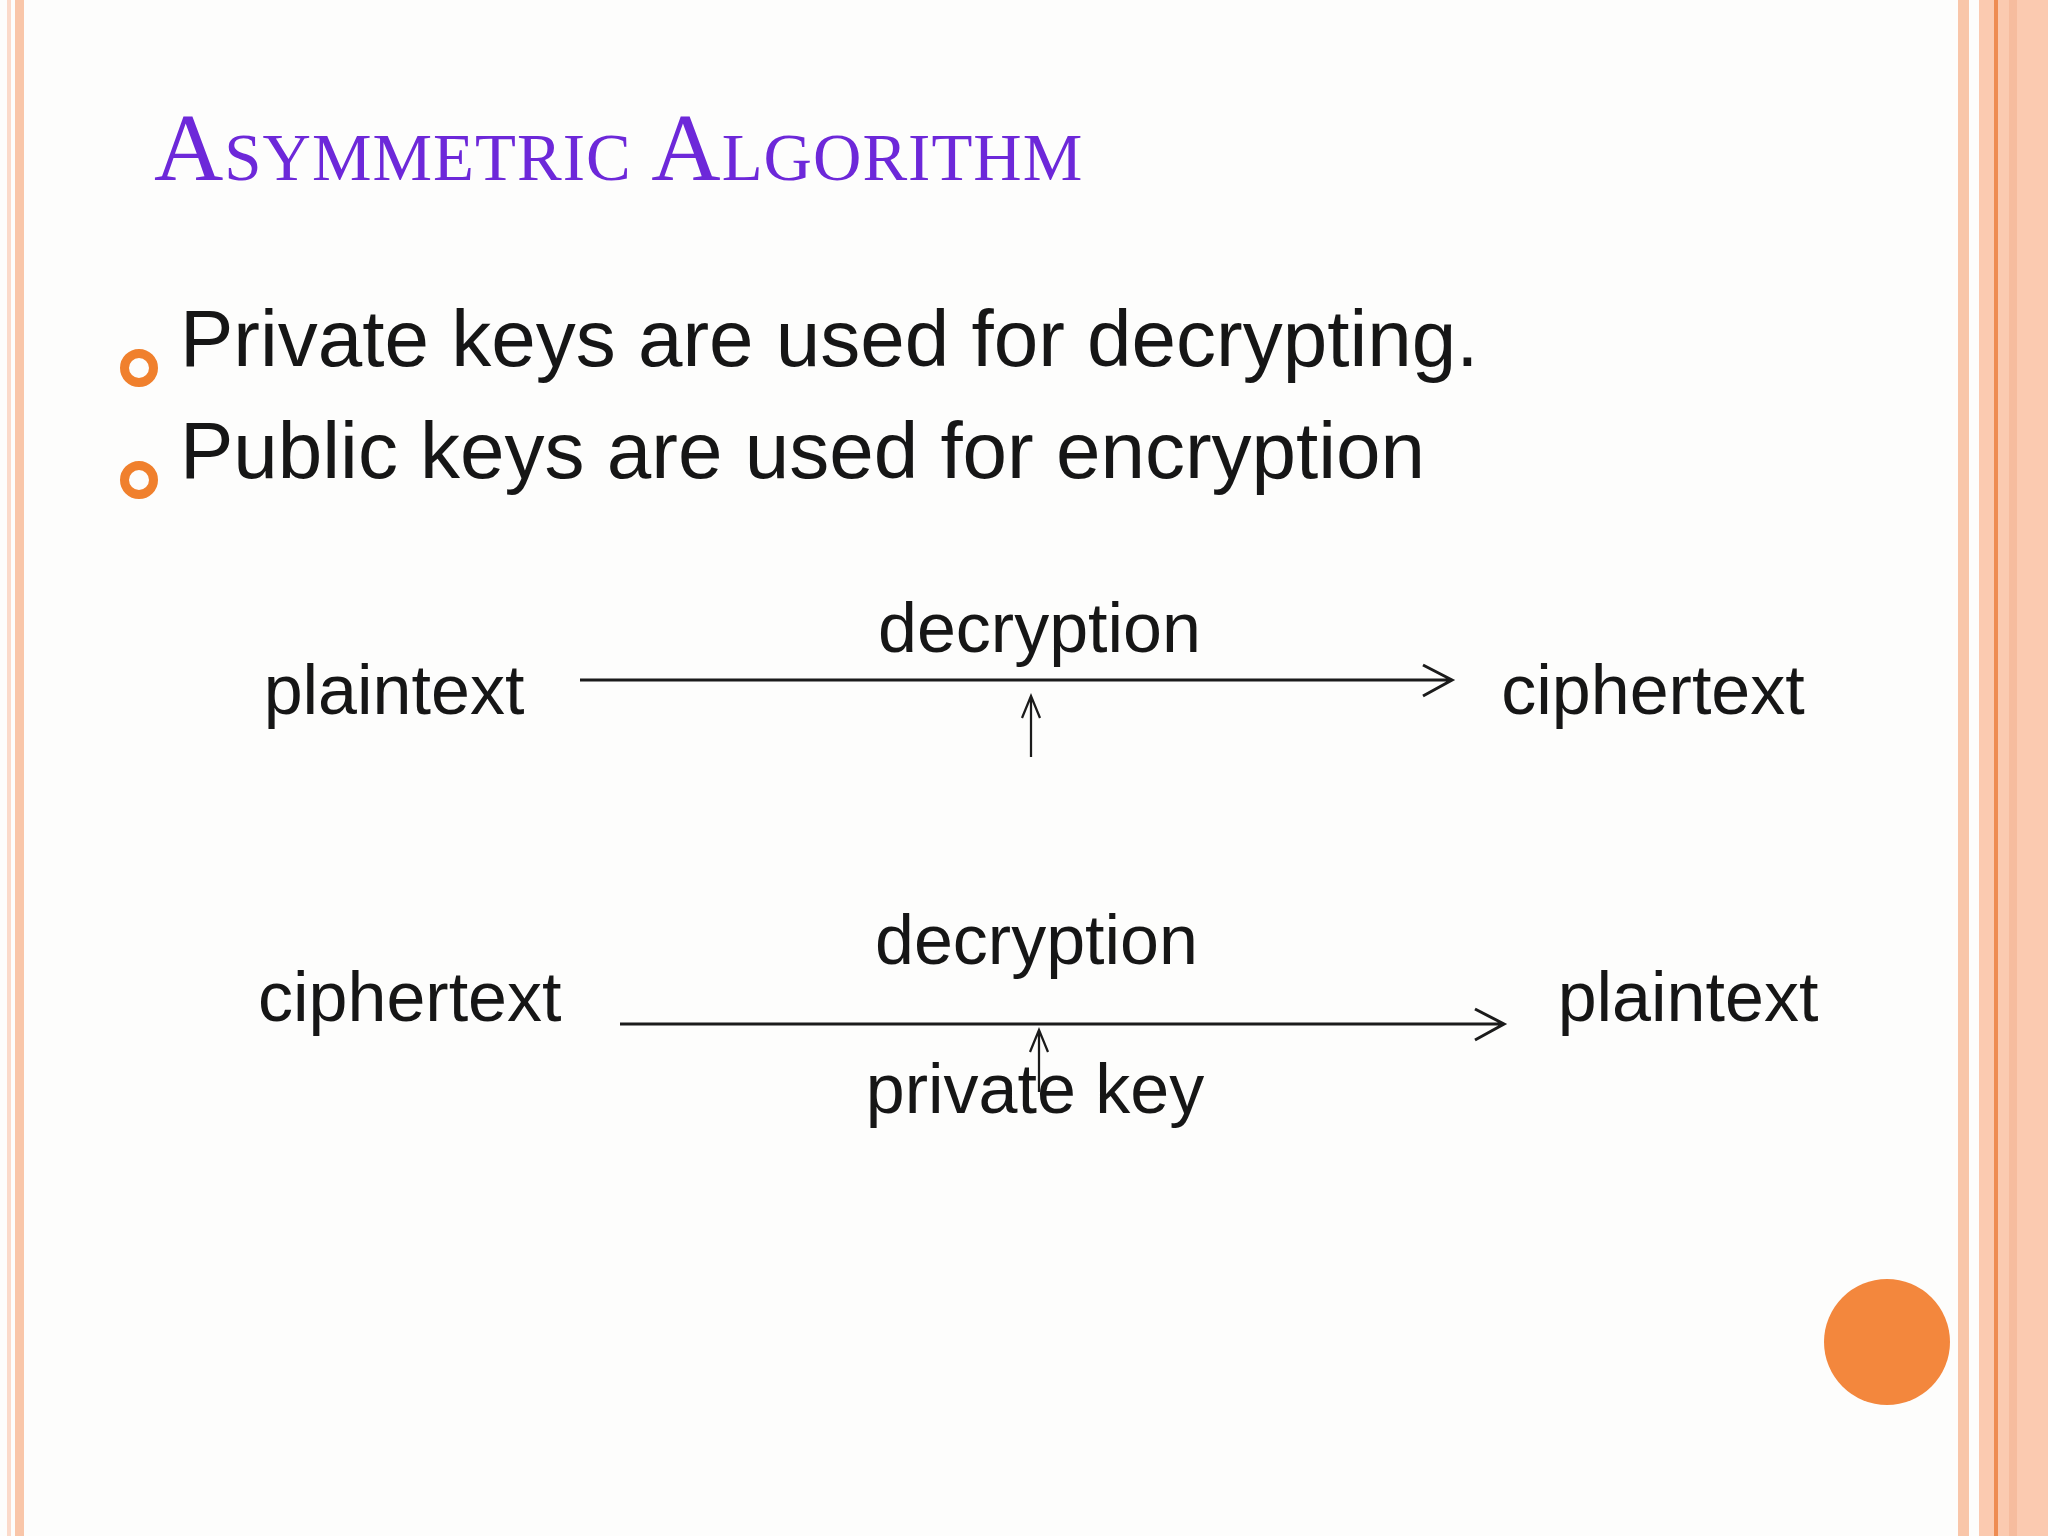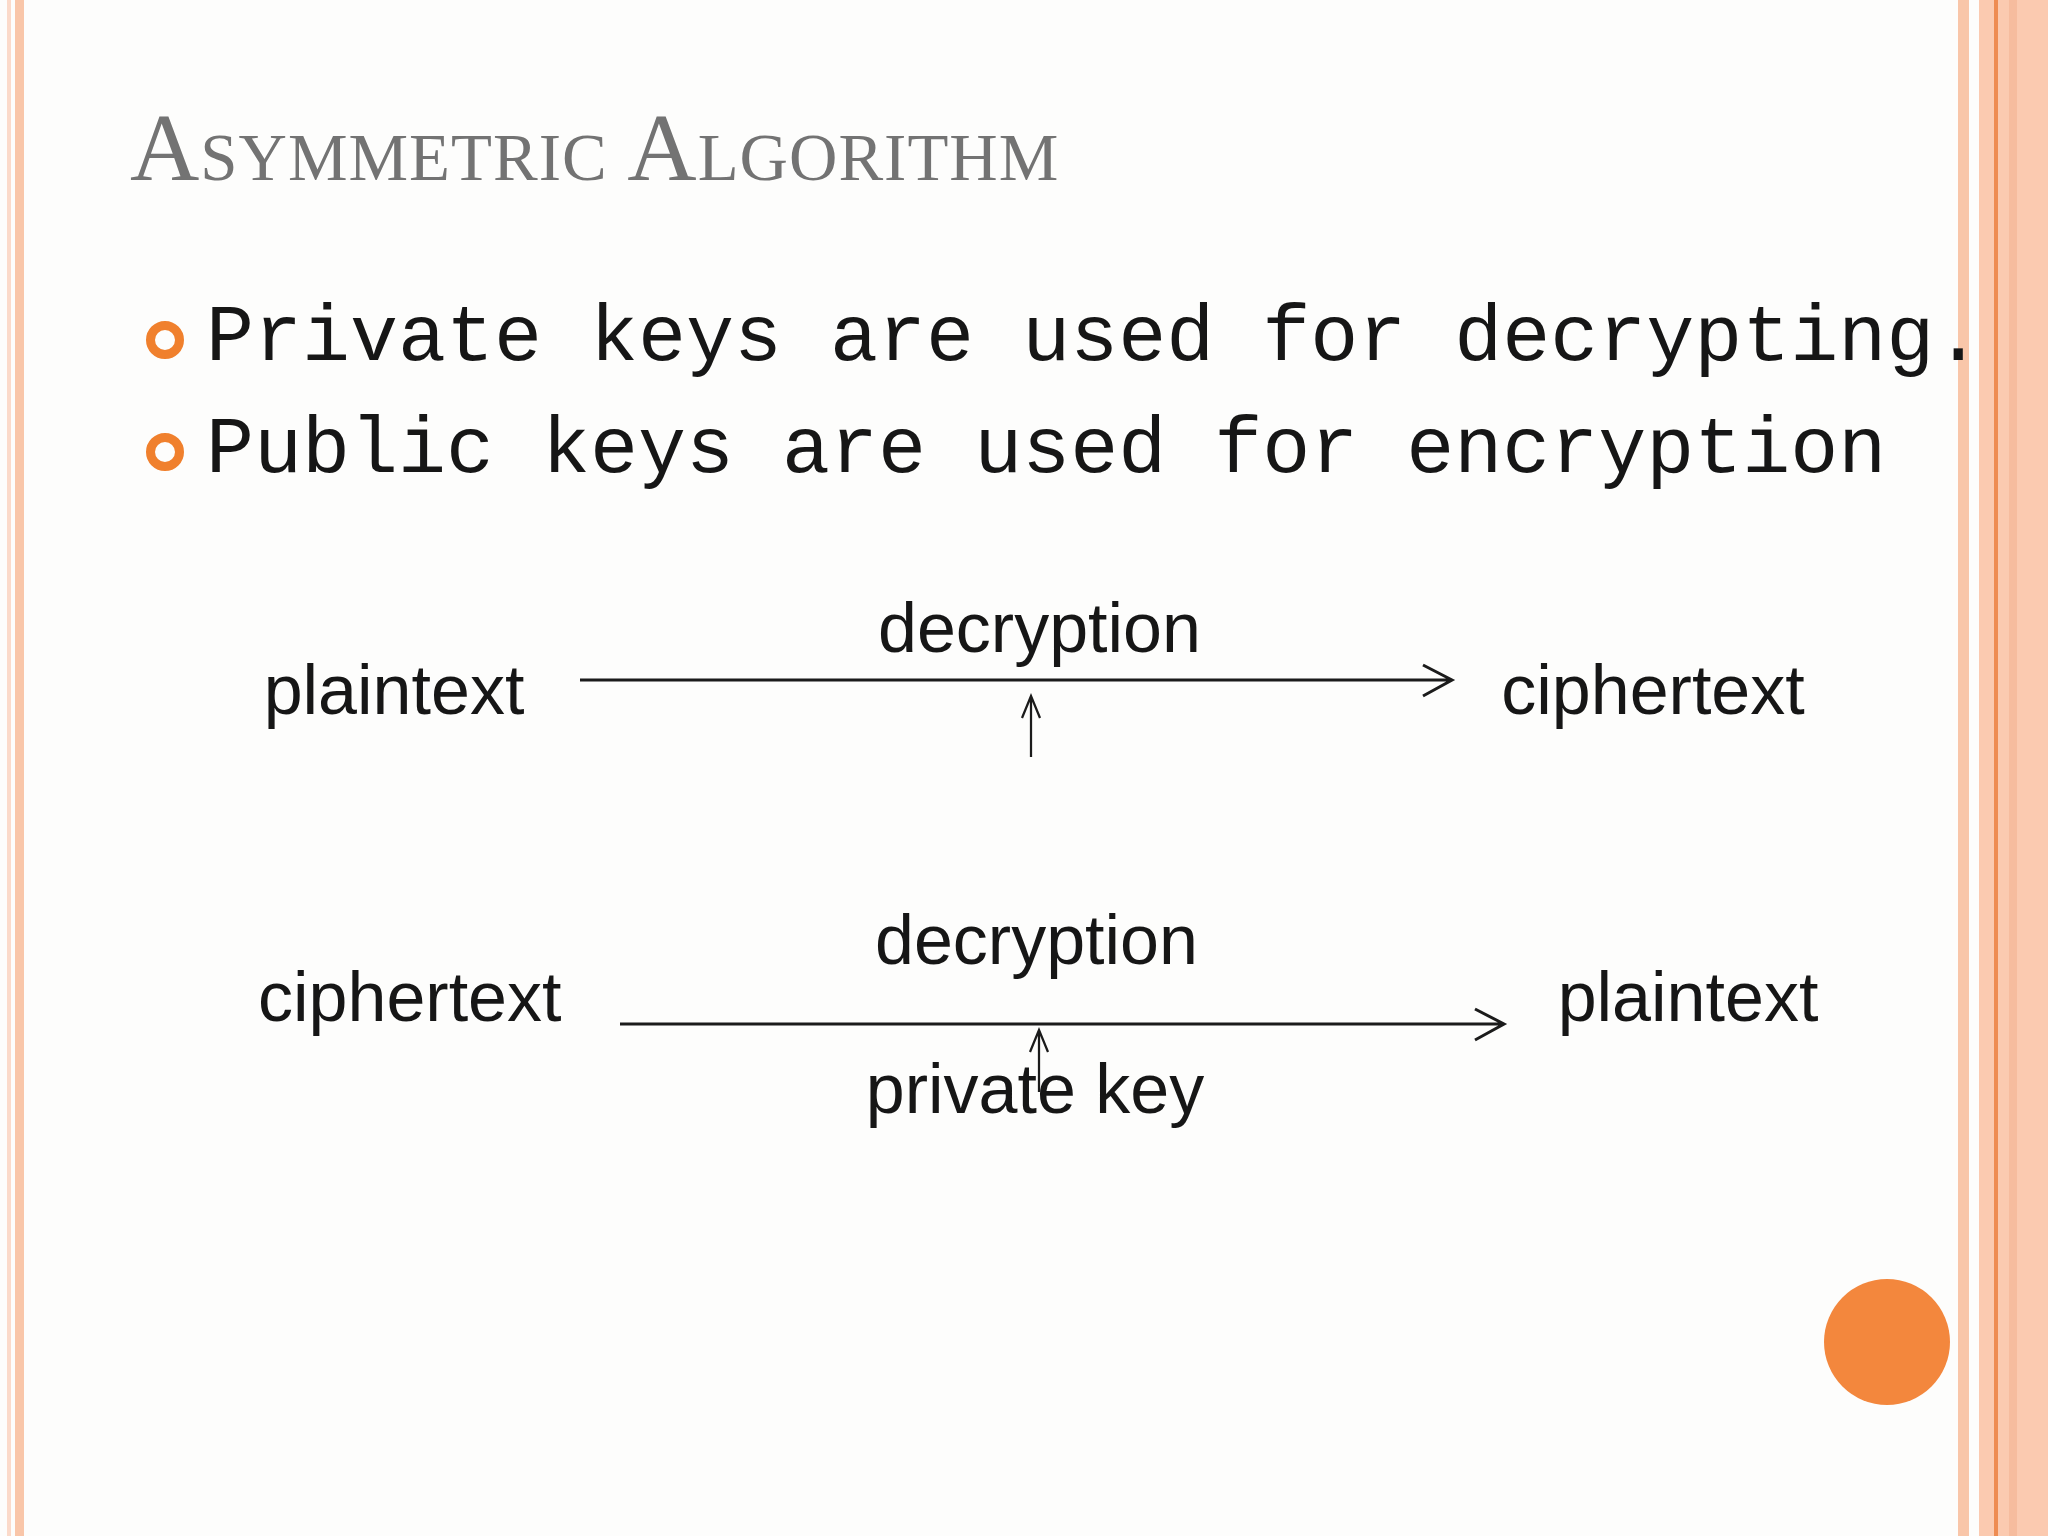--- a/index.html
+++ b/index.html
@@ -21,40 +21,39 @@
   .stripe-left-thin   { left: 7px;    width: 4px;  background: var(--stripe-pink-light, #FBDACA); }
   .stripe-left-thick  { left: 15px;   width: 9px;  background: var(--stripe-pink, #F9C6A9); }
   .stripe-right-thin  { left: 1958px; width: 11px; background: var(--stripe-pink, #F9C9AE); }
   .band-right         { left: 1979px; right: 0;    background: var(--band-pink, #FBCAB0); }
   .band-right-line    { left: 1994px; width: 4px;  background: var(--band-line-orange, #EE8C52); }
   .band-right-deep    { left: 2009px; width: 8px;  background: var(--band-stripe-deep, #F6BC9E); }
 
   
   .title {
     position: absolute;
-    left: 130px;
+    left: 154px;
     top: 100px;
     margin: 0;
     font-family: "Liberation Serif", serif;
     font-variant: small-caps;
     font-weight: 500;
     font-size: 96px;
     line-height: 1.0;
     letter-spacing: 1px;
-    color: #737373;
+    color: #6d28d9;
     white-space: nowrap;
   }
 
   
   .bullet-row {
     position: absolute;
-    left: 146px;
+    left: 120px;
     display: flex;
-    align-items: flex-start;
-    font-family: Liberation Mono, monospace;
+    align-items: flex-end;
   }
   .bullet-row.b1 { top: 291px; }
   .bullet-row.b2 { top: 403px; }
   .ring {
     flex: 0 0 auto;
     box-sizing: border-box;
     width: 38px;
     height: 38px;
     margin-top: 30px;
     border: 9px solid var(--accent-orange, #F0802D);

